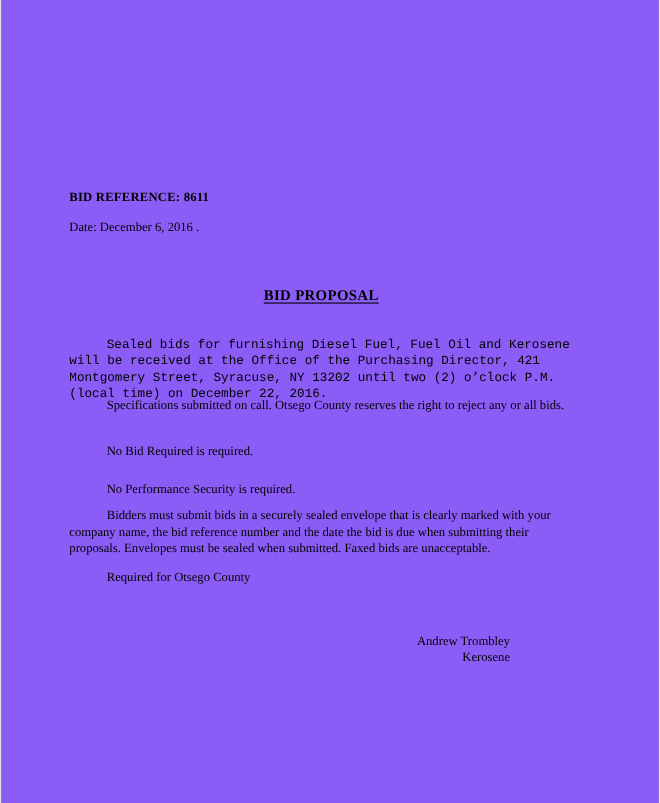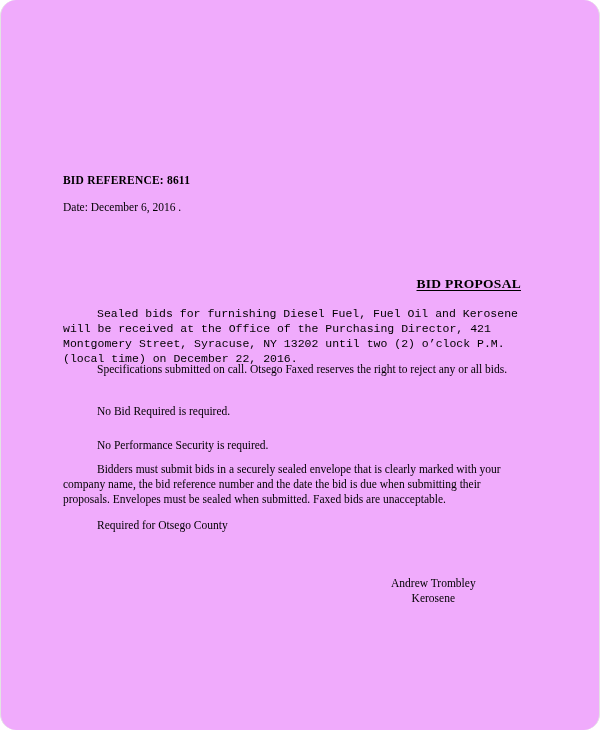--- a/index.html
+++ b/index.html
@@ -6,28 +6,27 @@
   html, body {
     margin: 0;
     padding: 0;
     background: #ffffff;
   }
 
   .page {
     position: relative;
     width: 600px;
     height: 730px;
-    background: #f0abfc;
+    background: #8b5cf6;
     border-left: 1px solid #e3e3e3;
     border-right: 1px solid #e3e3e3;
     box-sizing: border-box;
     overflow: hidden;
     font-family: "Liberation Serif", "DejaVu Serif", serif;
     color: #000000;
-    border-radius: 16px;
     -webkit-font-smoothing: antialiased;
   }
 
   .doc-body {
     position: absolute;
     left: 62px;
     top: 0;
     width: 458px;
   }
 
@@ -48,23 +47,23 @@
     left: 0;
     top: 201px;
     font-size: 11.5px;
     white-space: nowrap;
   }
 
   
   .doc-title-wrap {
     position: absolute;
     left: 0;
-    top: 274px;
+    top: 260px;
     width: 458px;
-    text-align: right;
+    text-align: center;
   }
   .doc-title {
     display: inline-block;
     font-size: 13.5px;
     font-weight: bold;
     text-decoration: underline;
     text-underline-offset: 2px;
     letter-spacing: 0.3px;
   }
 
@@ -91,25 +90,25 @@
 
   
   .line-indent {
     text-indent: 0;
     padding-left: 34px;
   }
 
   
   .signature {
     position: absolute;
-    left: 328px;
+    left: 316px;
     top: 576px;
     font-size: 11.5px;
     line-height: 15.3px;
-    text-align: center;
+    text-align: right;
     white-space: nowrap;
   }
   .signature .sig-line {
     display: block;
   }
 </style>
 </head>
 <body>
 
 <div class="page">
@@ -118,21 +117,21 @@
     <div class="ref-heading">BID REFERENCE: 8611</div>
 
     <div class="date-line">Date: December 6, 2016 .</div>
 
     <div class="doc-title-wrap">
       <span class="doc-title">BID PROPOSAL</span>
     </div>
 
     <p class="para p-intro">Sealed bids for furnishing Diesel Fuel, Fuel Oil and Kerosene will be received at the Office of the Purchasing Director, 421 Montgomery Street, Syracuse, NY 13202 until two (2) o’clock P.M. (local time) on December 22, 2016.</p>
 
-    <p class="para p-specs">Specifications submitted on call. Otsego Faxed reserves the right to reject any or all bids.</p>
+    <p class="para p-specs">Specifications submitted on call. Otsego County reserves the right to reject any or all bids.</p>
 
     <p class="para p-bidsec no-indent line-indent">No Bid Required is required.</p>
 
     <p class="para p-perfsec no-indent line-indent">No Performance Security is required.</p>
 
     <p class="para p-envelope">Bidders must submit bids in a securely sealed envelope that is clearly marked with your company name, the bid reference number and the date the bid is due when submitting their proposals. Envelopes must be sealed when submitted.  Faxed bids are unacceptable.</p>
 
     <p class="para p-required no-indent line-indent">Required for Otsego County</p>
 
     <div class="signature">

